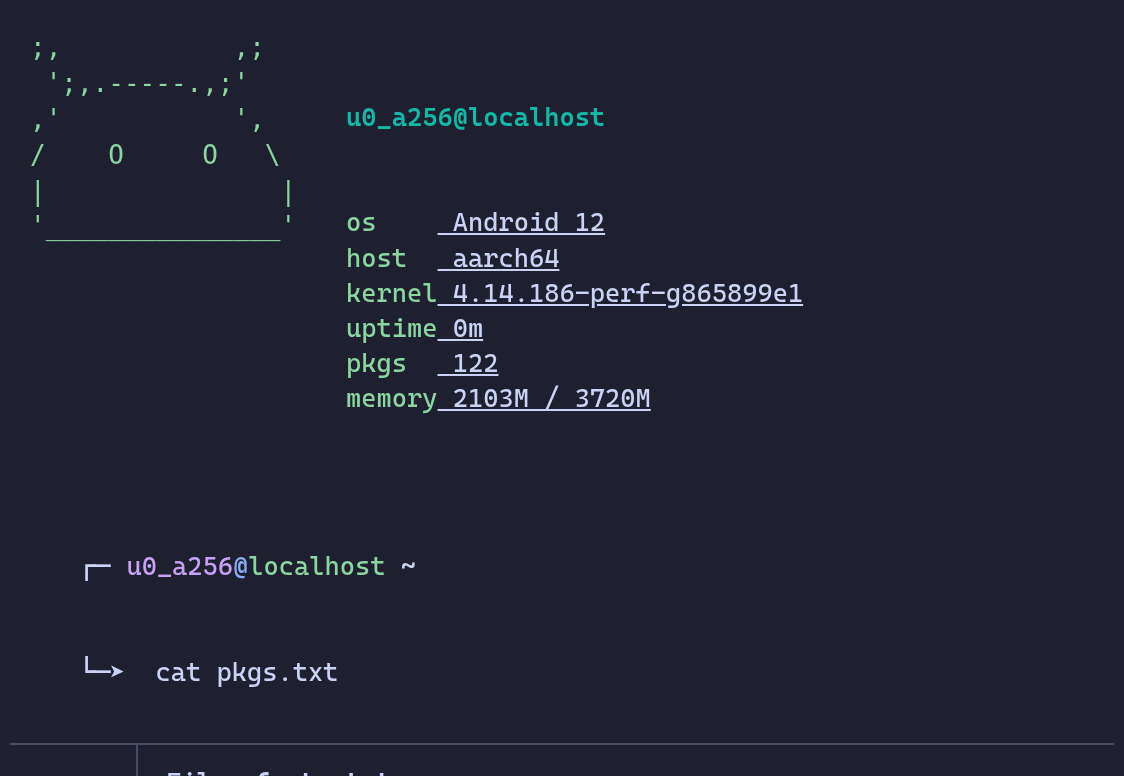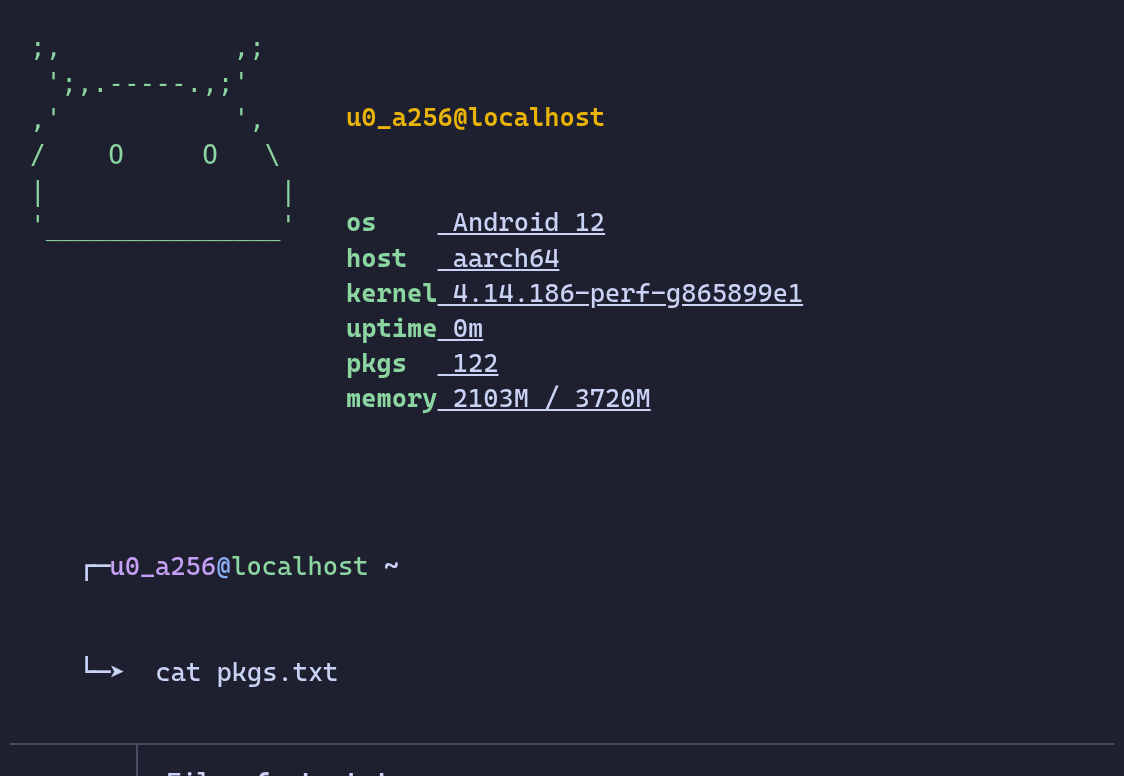--- a/index.html
+++ b/index.html
@@ -23,28 +23,28 @@
   }
   .ascii-art {
     color: #8bd5a0;
     white-space: pre;
     font-size: 26px;
     line-height: 1.38;
   }
   .sysinfo {
     white-space: pre;
   }
-  .title-line { color: #eab308; font-weight: 600; }
-  .label { color: #8bd5a0; font-weight: 700; display:inline-block; }
+  .title-line { color: #14b8a6; font-weight: 600; }
+  .label { color: #8bd5a0; font-weight: 400; display:inline-block; }
   .val { color: #cad3f5; text-decoration: underline; }
 
   .prompt-block { margin-top: 28px; padding-left: 8px; }
   .p-line1 { white-space: pre; }
   .p-corner { color: #cad3f5; }
-  .p-user { color: #c6a0f6; }
+  .p-user { color: #c6a0f6; margin-left: 17px; }
   .p-at { color: #8aadf4; }
   .p-host { color: #8bd5a0; }
   .p-path { color: #cad3f5; }
   .p-line2 { white-space: pre; }
   .p-arrow { color: #cad3f5; }
   .cmd { color: #cad3f5; }
 
   .bat-box {
     margin-top: 18px;
     border-top: 2px solid #494d64;

